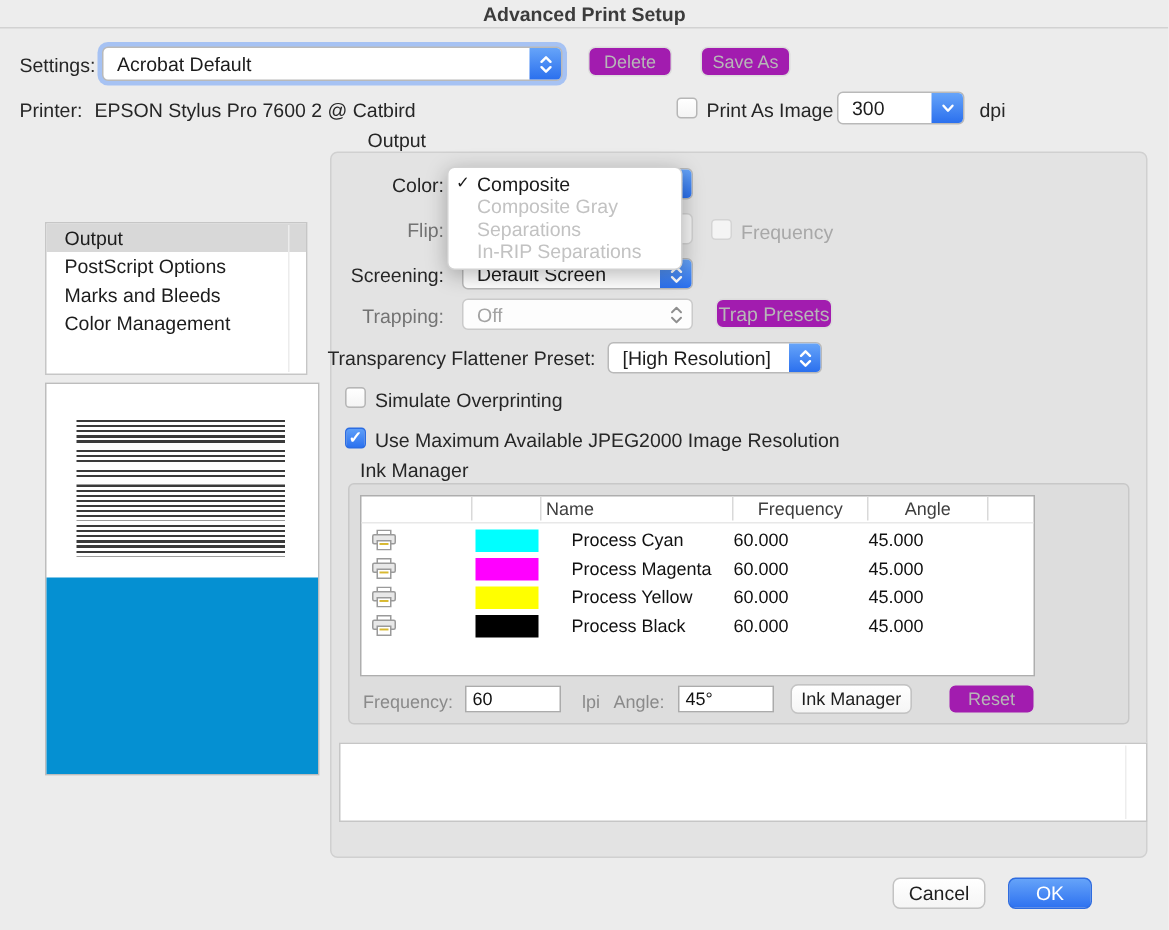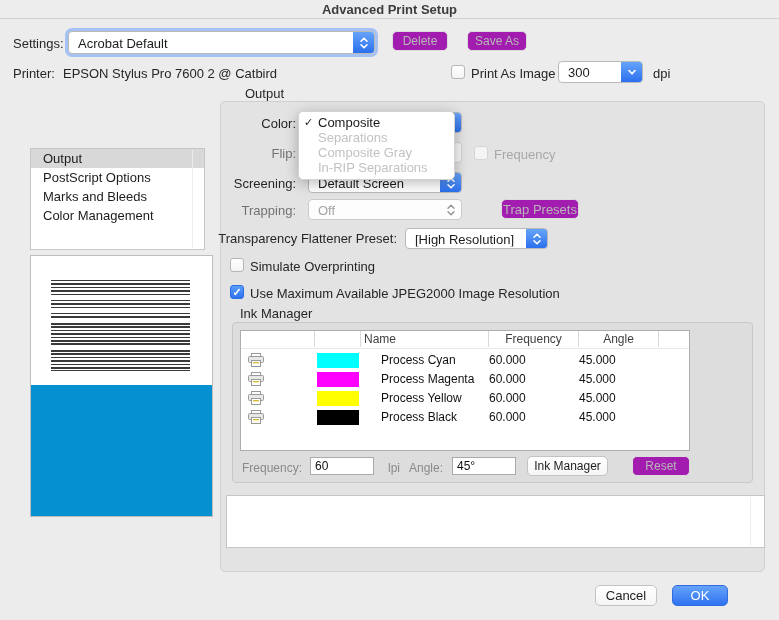--- a/index.html
+++ b/index.html
@@ -168,21 +168,21 @@
   <div class="lbl gray" style="right:483px;top:203px;">Trapping:</div>
   <div class="dd disabled" style="left:308px;top:199px;width:154px;height:21px;background:#fdfdfd;border-color:#cacaca;">
     <span class="ddtext" style="color:#a3a3a3;">Off</span>
     <span class="capflat">
       <svg class="chev" width="10" height="14" viewBox="0 0 10 14">
           <path d="M2 5.2 L5 2.2 L8 5.2" stroke="#8f8f8f" stroke-width="1.3" fill="none" stroke-linecap="round" stroke-linejoin="round"></path>
           <path d="M2 8.8 L5 11.8 L8 8.8" stroke="#8f8f8f" stroke-width="1.3" fill="none" stroke-linecap="round" stroke-linejoin="round"></path>
         </svg>
     </span>
   </div>
-  <div class="btn disabled" style="left:501px;top:199px;width:78px;height:20px;">Trap Presets</div>
+  <div class="btn disabled" style="left:477px;top:199px;width:78px;height:20px;">Trap Presets</div>
 
   <div class="lbl" style="right:382px;top:231px;">Transparency Flattener Preset:</div>
   <div class="dd" style="left:405px;top:228px;width:143px;height:21px;">
     <span class="ddtext">[High Resolution]</span>
     <span class="cap">
       <svg class="chev" width="10" height="14" viewBox="0 0 10 14">
           <path d="M2 5.2 L5 2.2 L8 5.2" stroke="#fff" stroke-width="1.6" fill="none" stroke-linecap="round" stroke-linejoin="round"></path>
           <path d="M2 8.8 L5 11.8 L8 8.8" stroke="#fff" stroke-width="1.6" fill="none" stroke-linecap="round" stroke-linejoin="round"></path>
         </svg>
     </span>
@@ -284,23 +284,23 @@
 
   <div class="btn" style="left:595px;top:585px;width:62px;height:21px;">Cancel</div>
   <div class="btn primary" style="left:672px;top:585px;width:56px;height:21px;">OK</div>
 
   <div class="menu">
     <div class="mitem">
       <span class="chk">✓</span>
       <span>Composite</span>
     </div>
     <div class="mitem disabled">
+      <span>Composite Gray</span>
+    </div>
+    <div class="mitem disabled">
       <span>Separations</span>
-    </div>
-    <div class="mitem disabled">
-      <span>Composite Gray</span>
     </div>
     <div class="mitem disabled">
       <span>In-RIP Separations</span>
     </div>
   </div>
 
 </div>
 
 </body></html>

